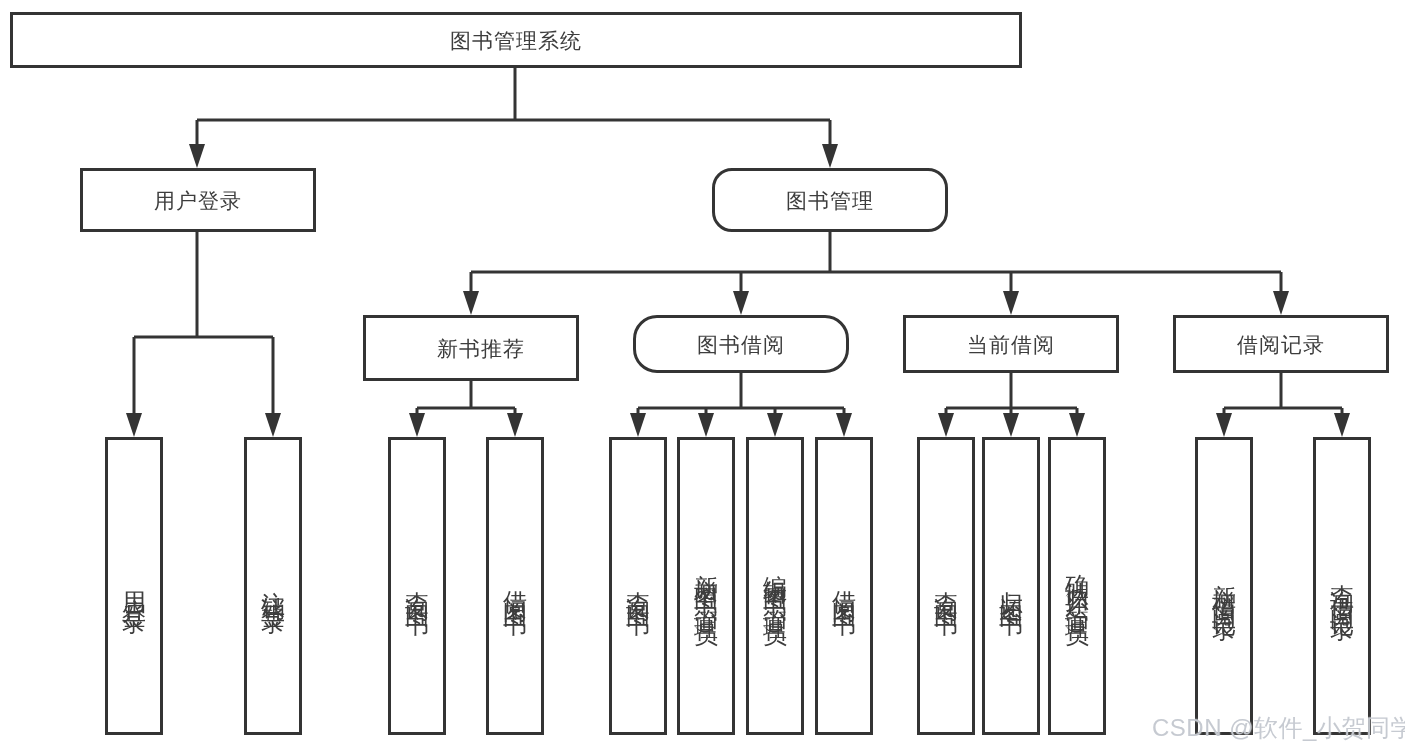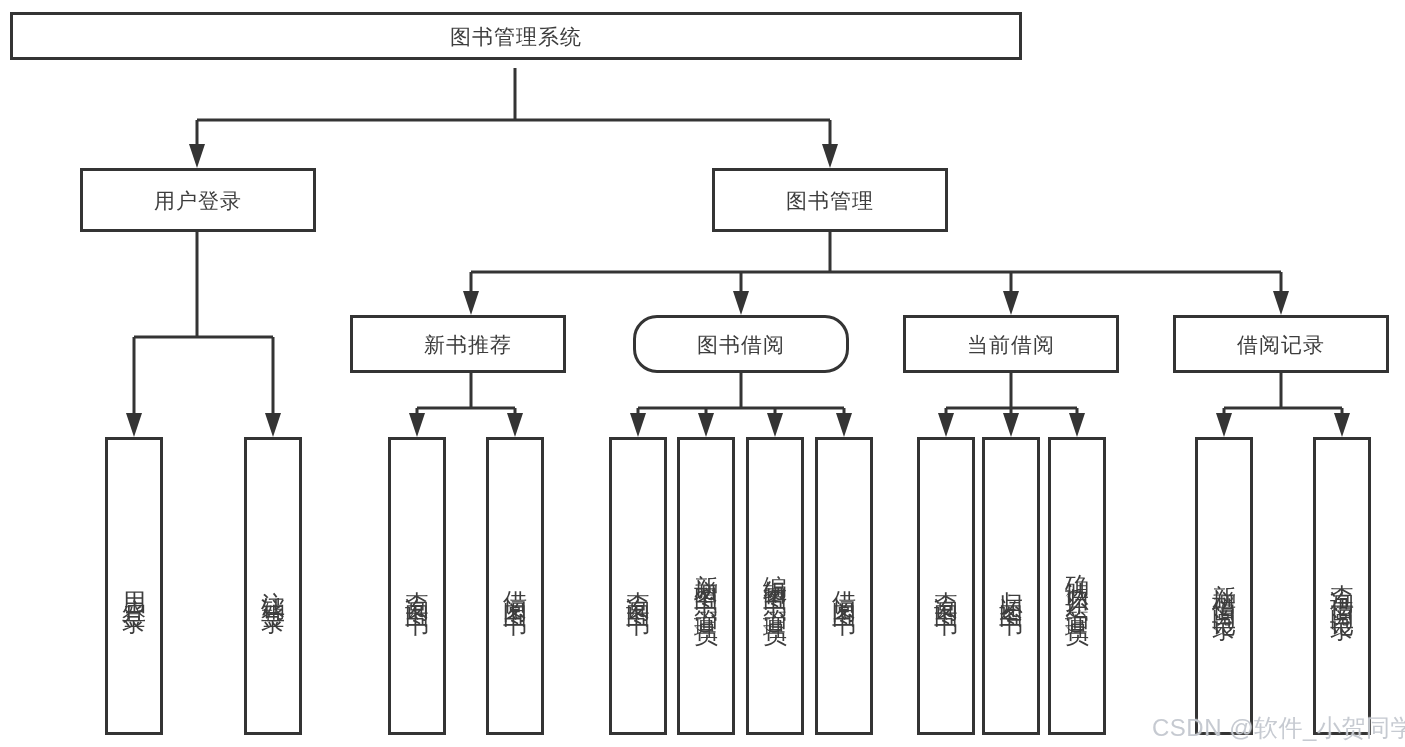--- a/index.html
+++ b/index.html
@@ -102,32 +102,32 @@
       <polygon points="767,413 783,413 775,437"></polygon>
       <polygon points="836,413 852,413 844,437"></polygon>
       <polygon points="938,413 954,413 946,437"></polygon>
       <polygon points="1003,413 1019,413 1011,437"></polygon>
       <polygon points="1069,413 1085,413 1077,437"></polygon>
       <polygon points="1216,413 1232,413 1224,437"></polygon>
       <polygon points="1334,413 1350,413 1342,437"></polygon>
     </g>
   </svg>
 
-  <div class="node root" style="left:10px; top:12px; width:1012px; height:48px;">
+  <div class="node root" style="left:10px; top:12px; width:1012px; height:56px;">
     <span class="h-label">图书管理系统</span>
   </div>
 
   <div class="node" style="left:80px; top:168px; width:236px; height:64px;">
     <span class="h-label">用户登录</span>
   </div>
-  <div class="node" style="left:712px; top:168px; width:236px; height:64px;">
+  <div class="node" style="left:712px; top:168px; width:236px; height:64px;border-radius:20px;">
     <span class="h-label">图书管理</span>
   </div>
 
-  <div class="node" style="left:350px; top:315px; width:216px; height:58px;padding-left:20px;">
+  <div class="node" style="left:363px; top:315px; width:216px; height:66px;padding-left:20px;">
     <span class="h-label">新书推荐</span>
   </div>
   <div class="node" style="left:633px; top:315px; width:216px; height:58px;border-radius:24px;">
     <span class="h-label">图书借阅</span>
   </div>
   <div class="node" style="left:1173px; top:315px; width:216px; height:58px;">
     <span class="h-label">借阅记录</span>
   </div>
   <div class="node" style="left:903px; top:315px; width:216px; height:58px;">
     <span class="h-label">当前借阅</span>

